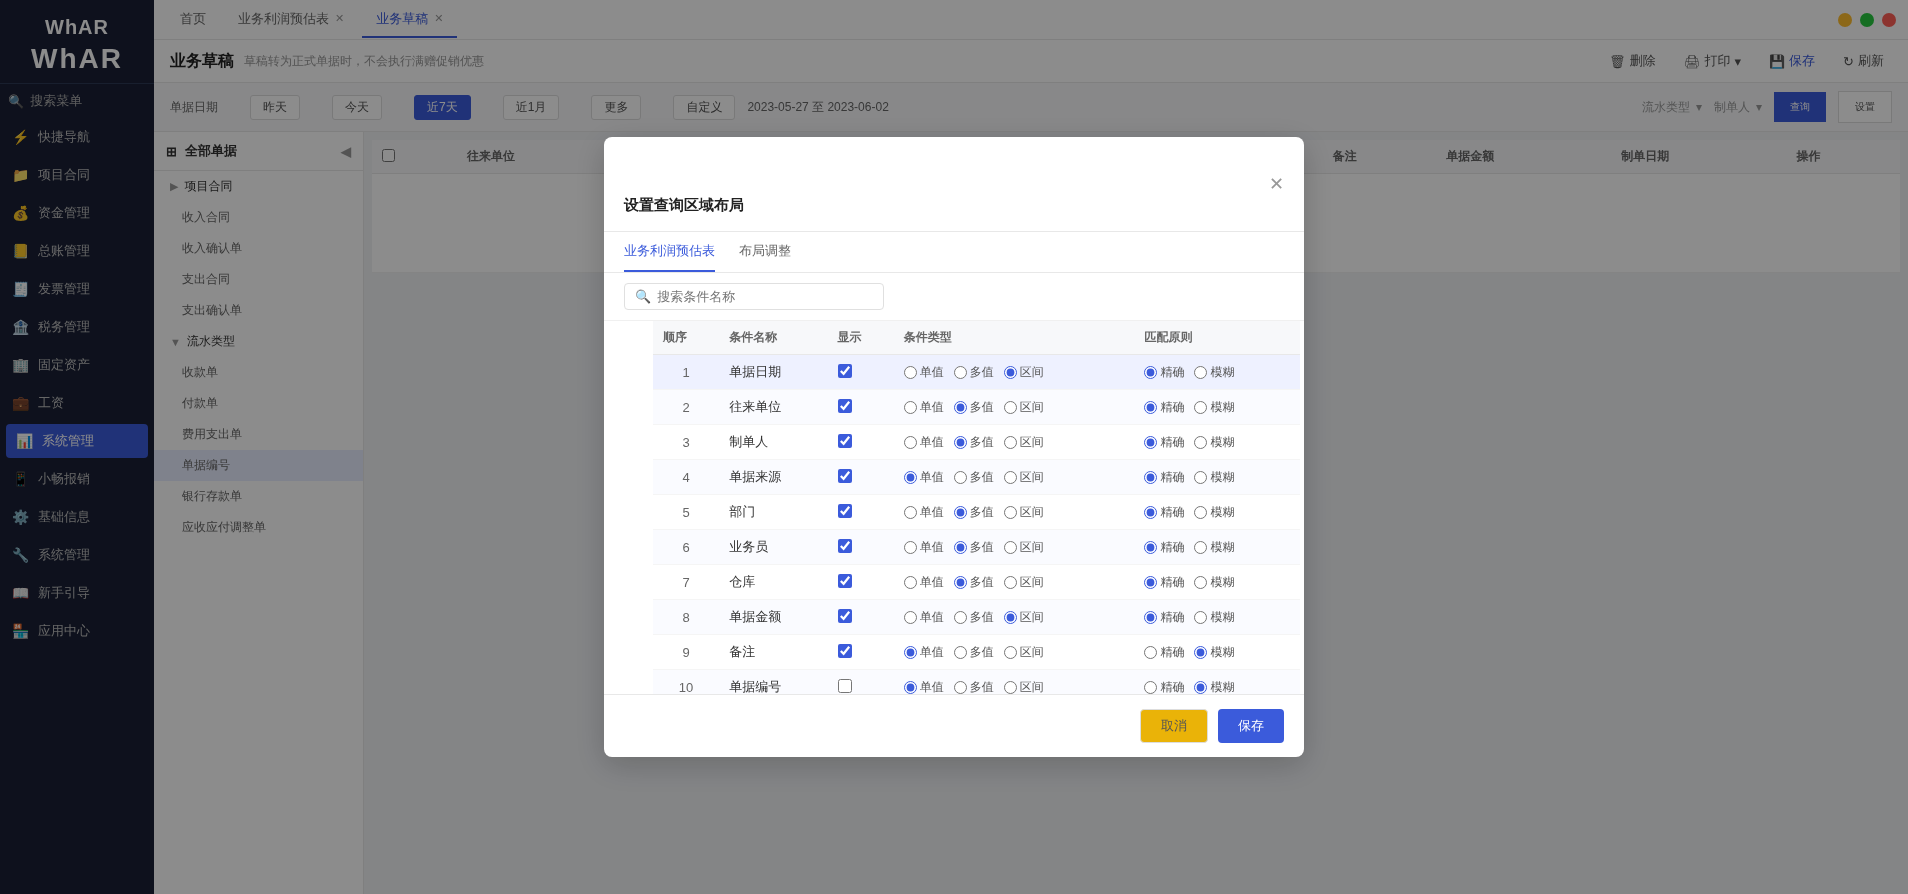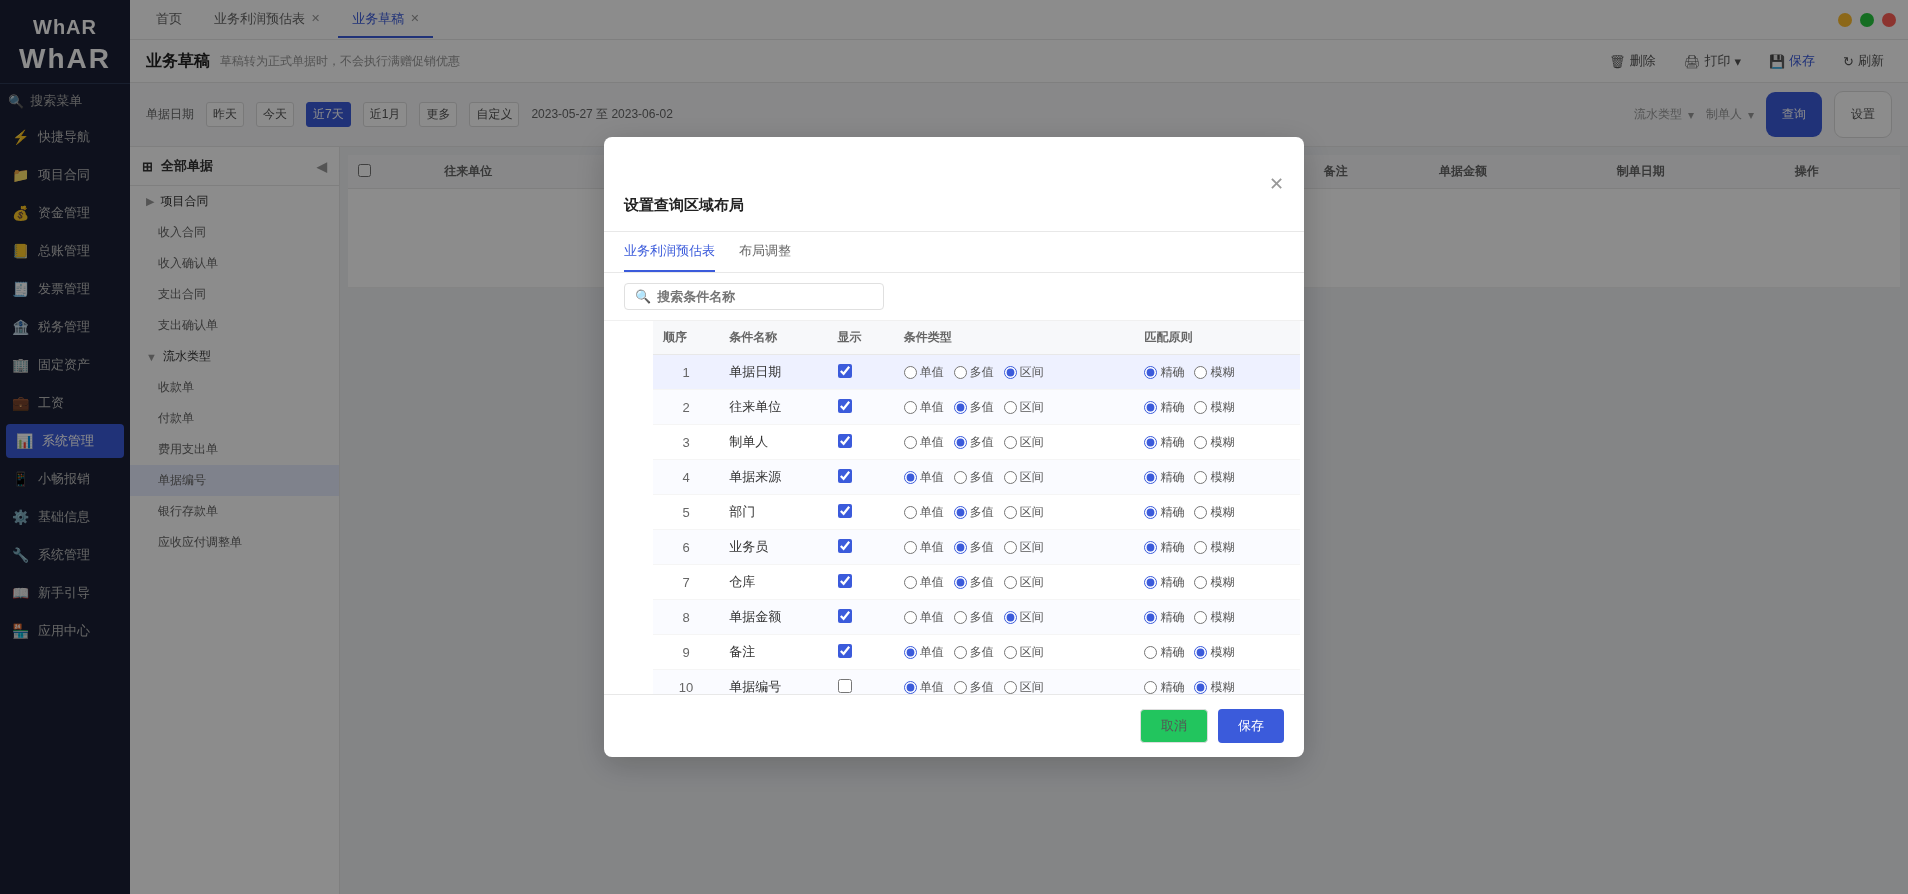--- a/index.html
+++ b/index.html
@@ -2,21 +2,21 @@
 <html><head>
   <meta charset="utf-8">
   <style>
     * { box-sizing: border-box; margin: 0; padding: 0; }
     body { font-family: 'Microsoft YaHei', sans-serif; font-size: 13px; background: #f0f2f5; color: #333; overflow: hidden; }
 
     
     .app-container { display: flex; height: 894px; width: 1908px; }
 
     
-    .sidebar { width: 130px; background: #1a2035; color: #ccc; display: flex; flex-direction: column; flex-shrink: 0; }
+    .sidebar { width: 154px; background: #1a2035; color: #ccc; display: flex; flex-direction: column; flex-shrink: 0; }
     .sidebar-search { display: flex; align-items: center; gap: 6px; color: #aaa; font-size: 13px; cursor: pointer; padding: 8px; }
     .sidebar-item { display: flex; align-items: center; gap: 8px; padding: 10px 12px; cursor: pointer; font-size: 13px; color: #bbb; }
     .sidebar-item.active { background: #3b5bdb; color: #fff; border-radius: 4px; margin: 2px 6px; padding: 8px 10px; }
     .sidebar-item .icon { width: 18px; text-align: center; font-size: 14px; }
     .sidebar-logo { padding: 16px 12px 8px; border-bottom: 1px solid #2d3a55; }
     .logo-box { display: flex; flex-direction: column; align-items: center; gap: 4px; }
     .logo-text-rive { font-size: 28px; font-weight: bold; color: #fff; letter-spacing: 2px; }
     .logo-text-whar { font-size: 20px; font-weight: bold; color: #fff; letter-spacing: 1px; }
 
     
@@ -38,24 +38,24 @@
     .header-btn.save { color: #3b5bdb; }
     .window-controls { display: flex; align-items: center; gap: 8px; margin-left: 12px; }
     .win-btn { width: 14px; height: 14px; border-radius: 50%; cursor: pointer; display: flex; align-items: center; justify-content: center; font-size: 10px; }
     .win-close { background: #ff5f56; }
     .win-min { background: #ffbd2e; }
     .win-max { background: #27c93f; }
 
     
     .filter-bar { background: #f7f8fa; padding: 8px 16px; border-bottom: 1px solid #e8e8e8; display: flex; align-items: center; gap: 12px; flex-wrap: wrap; }
     .filter-label { font-size: 12px; color: #666; }
-    .filter-btn { font-size: 12px; padding: 3px 6px; border: 1px solid #ddd; border-radius: 3px; cursor: pointer; color: #555; background: #fff; }
+    .filter-btn { font-size: 12px; padding: 3px 12px; border: 1px solid #ddd; border-radius: 3px; cursor: pointer; color: #555; background: #fff; margin-left: 20px; }
     .filter-btn.active { background: #3b5bdb; color: #fff; border-color: #3b5bdb; }
     .filter-date { font-size: 12px; color: #666; }
-    .action-btn { padding: 14px 16px; border-radius: 9px; font-size: 12px; cursor: pointer; border: none; }
+    .action-btn { padding: 8px 16px; border-radius: 0; font-size: 10px; cursor: pointer; border: none; }
     .query-btn { background: #3b5bdb; color: #fff; }
     .set-btn { background: #fff; border: 1px solid #ddd; color: #555; }
 
     
     .content-area { flex: 1; display: flex; overflow: hidden; background: #f0f2f5; }
     .left-panel { width: 210px; background: #fff; border-right: 1px solid #e8e8e8; overflow-y: auto; }
     .left-panel-header { padding: 10px 12px; font-weight: 600; font-size: 13px; border-bottom: 1px solid #e8e8e8; display: flex; align-items: center; justify-between; gap: 8px; }
     .tree-item { padding: 7px 16px; font-size: 12px; color: #555; cursor: pointer; display: flex; align-items: center; gap: 6px; }
     .tree-item.selected { background: #e8edff; color: #3b5bdb; }
     .tree-item.parent { font-weight: 500; color: #333; }
@@ -79,34 +79,34 @@
     .modal { background: #fff; border-radius: 8px; width: 700px; max-height: 620px; display: flex; flex-direction: column; box-shadow: 0 8px 32px rgba(0,0,0,0.2); }
     .modal-header { padding: 16px 20px; border-bottom: 1px solid #e8e8e8; display: flex; align-items: center; justify-content: space-between; }
     .modal-title { font-size: 15px; font-weight: 600; color: #222; margin-top: 43px; }
     .modal-close { cursor: pointer; color: #999; font-size: 18px; }
     .modal-body { flex: 1; overflow: hidden; display: flex; flex-direction: column; }
     .modal-tabs { display: flex; padding: 0 20px; border-bottom: 1px solid #e8e8e8; gap: 24px; }
     .modal-tab { padding: 10px 0; font-size: 13px; color: #666; cursor: pointer; border-bottom: 2px solid transparent; }
     .modal-tab.active { color: #3b5bdb; border-bottom: 2px solid #3b5bdb; font-weight: 500; }
     .modal-search { padding: 10px 20px; border-bottom: 1px solid #f0f0f0; }
     .modal-search-input { display: flex; align-items: center; gap: 6px; border: 1px solid #e0e0e0; border-radius: 4px; padding: 5px 10px; width: 260px; }
-    .modal-search-input input { border: none; outline: none; font-size: 13px; color: #14532d; width: 100%; background: transparent; font-weight: bold; }
+    .modal-search-input input { border: none; outline: none; font-size: 13px; color: #14532d; width: 100%; background: transparent; }
     .modal-table-wrap { flex: 1; overflow-y: auto; padding: 0 4px 10px; margin-left: 45px; }
     .modal-table { width: 100%; border-collapse: collapse; }
     .modal-table th { padding: 8px 10px; font-size: 12px; color: #666; background: #f7f8fa; border-bottom: 1px solid #e8e8e8; text-align: left; white-space: nowrap; }
     .modal-table td { padding: 8px 10px; font-size: 13px; border-bottom: 1px solid #f5f5f5; vertical-align: middle; }
     .modal-table tr:nth-child(even) td { background: #fafbff; }
     .modal-table tr:nth-child(odd) td { background: #fff; }
     .modal-table tr.row-selected td { background: #eef1ff !important; }
     .radio-group { display: flex; align-items: center; gap: 10px; white-space: nowrap; }
     .radio-option { display: flex; align-items: center; gap: 3px; cursor: pointer; font-size: 12px; color: #555; }
     .radio-option input[type=radio] { accent-color: #3b5bdb; cursor: pointer; }
     .checkbox-cell input[type=checkbox] { accent-color: #3b5bdb; cursor: pointer; width: 14px; height: 14px; }
     .modal-footer { padding: 14px 20px; border-top: 1px solid #e8e8e8; display: flex; justify-content: flex-end; gap: 10px; }
-    .btn-cancel { padding: 7px 20px; border: 1px solid #ddd; border-radius: 4px; background: #22c55e; color: #555; cursor: pointer; font-size: 13px; }
+    .btn-cancel { padding: 7px 20px; border: 1px solid #ddd; border-radius: 4px; background: #eab308; color: #555; cursor: pointer; font-size: 13px; }
     .btn-save { padding: 7px 20px; border: none; border-radius: 4px; background: #3b5bdb; color: #fff; cursor: pointer; font-size: 13px; }
     .order-cell { color: #666; text-align: center; }
     .scrollbar-area::-webkit-scrollbar { width: 6px; }
     .scrollbar-area::-webkit-scrollbar-thumb { background: #ccc; border-radius: 3px; }
   </style>
 </head>
 <body>
 
 <div class="app-container">
 

